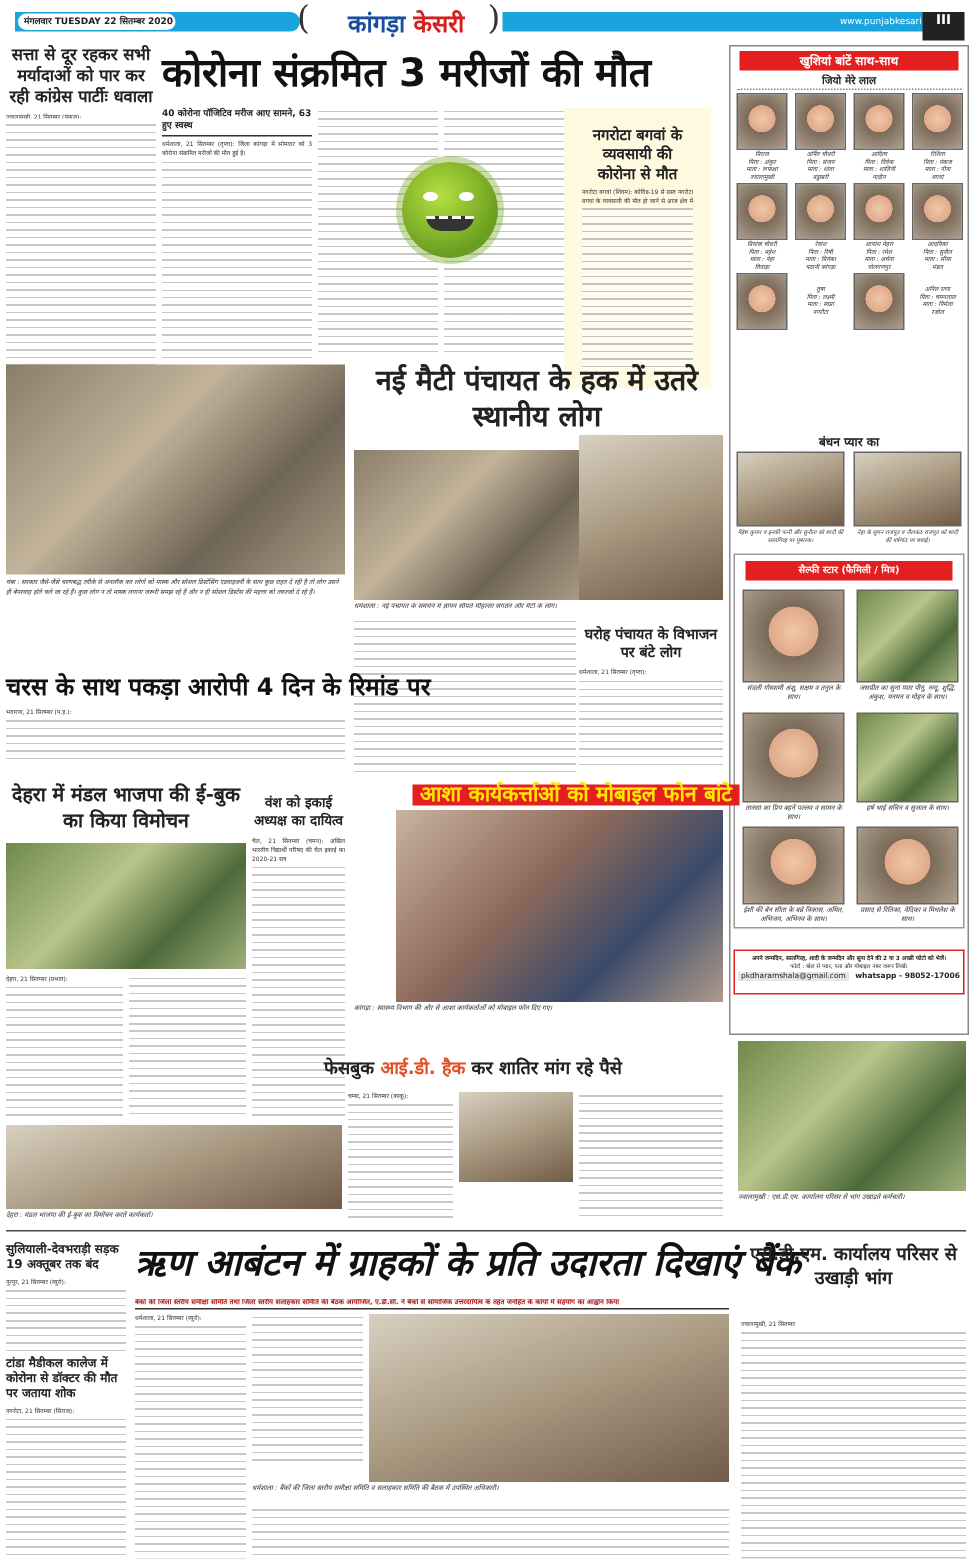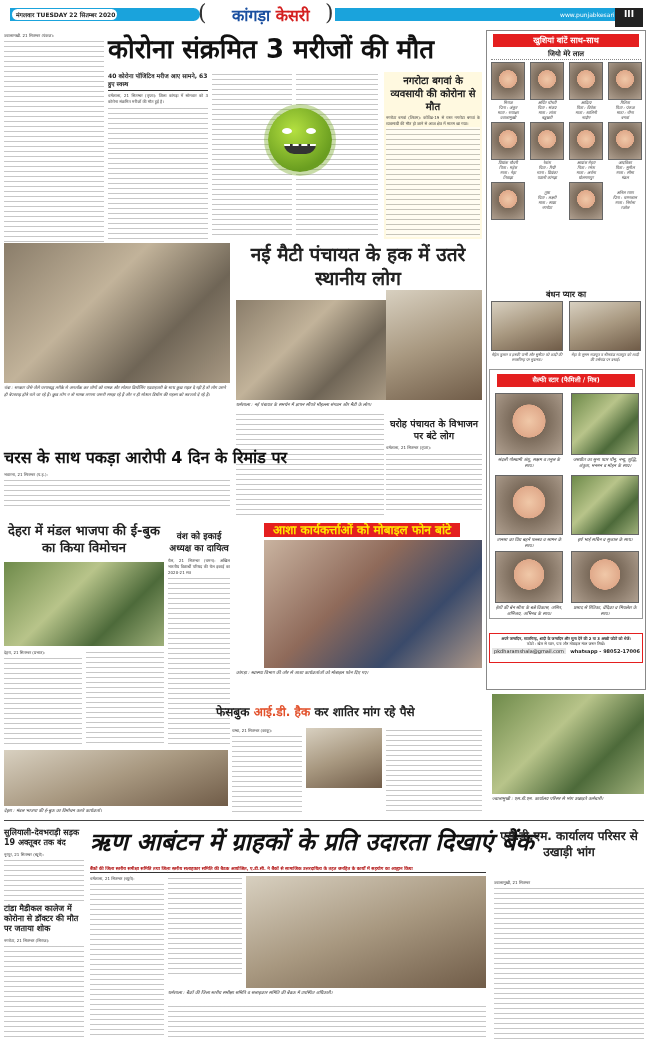--- a/index.html
+++ b/index.html
@@ -37,39 +37,40 @@
   <div class="abs mh-date">मंगलवार TUESDAY 22 सितम्बर 2020</div>
   <div class="abs mh-paren" style="left:198px">(</div>
   <div class="abs mh-logo"><span class="a">कांगड़ा</span> <span class="b">केसरी</span></div>
   <div class="abs mh-paren" style="left:325px">)</div>
   <div class="abs mh-bar-r"></div>
   <div class="abs mh-url">www.punjabkesari.in</div>
   <div class="abs mh-page">III</div>
 </div>
 
 <div class="abs" style="left:4px;top:30px;width:100px">
+  <div style="font-size:11px;line-height:14px;font-weight:bold;text-align:center">सत्ता से दूर रहकर सभी मर्यादाओं को पार कर रही कांग्रेस पार्टीः धवाला</div>
   <div class="txtblock" style="margin-top:3px;height:4px">ज्वालामुखी, 21 सितम्बर (पंकज):</div>
   <div class="lines" style="height:230px;margin-top:2px"></div>
 </div>
 
 <div class="abs hl-big" style="left:108px;top:32px;font-size:26px;line-height:34px">कोरोना संक्रमित 3 मरीजों की मौत</div>
 <div class="abs" style="left:108px;top:72px;width:100px;font-size:6px;font-weight:bold;line-height:8px">40 कोरोना पॉजिटिव मरीज आए सामने, 63 हुए स्वस्थ</div>
 <div class="abs hline" style="left:108px;top:90px;width:100px;background:#333"></div>
 <div class="abs txtblock" style="left:108px;top:93px;width:100px;height:12px">धर्मशाला, 21 सितम्बर (तृप्ता): जिला कांगड़ा में सोमवार को 3 कोरोना संक्रमित मरीजों की मौत हुई है।</div>
 <div class="abs lines" style="left:108px;top:106px;width:100px;height:134px"></div>
 <div class="abs lines" style="left:212px;top:72px;width:80px;height:166px"></div>
 <div class="abs lines" style="left:296px;top:72px;width:82px;height:166px"></div>
 
 <div class="abs" style="left:268px;top:108px;width:64px;height:64px;border-radius:50%;background:radial-gradient(circle at 40% 35%,#b4e040,#6a9e20 70%);box-shadow:0 0 0 4px rgba(120,170,40,.4)">
   <div class="abs" style="left:14px;top:20px;width:10px;height:6px;background:#fff;border-radius:50%"></div>
   <div class="abs" style="left:38px;top:20px;width:10px;height:6px;background:#fff;border-radius:50%"></div>
   <div class="abs" style="left:16px;top:36px;width:32px;height:10px;background:#333;border-radius:0 0 14px 14px;border-top:2px dashed #fff"></div>
 </div>
 
-<div class="abs" style="left:384px;top:72px;width:98px;background:#fff9e0;padding:2px">
+<div class="abs" style="left:376px;top:72px;width:98px;background:#fff9e0;padding:12px">
   <div style="font-size:10px;line-height:13px;font-weight:bold;text-align:center">नगरोटा बगवां के व्यवसायी की कोरोना से मौत</div>
   <div class="txtblock" style="margin-top:2px;height:12px">नगरोटा बगवां (शिवम): कोविड-19 से ग्रस्त नगरोटा बगवां के व्यवसायी की मौत हो जाने से आज क्षेत्र में मातम छा गया।</div>
   <div class="lines" style="height:110px"></div>
 </div>
 
 <div class="abs box" style="left:486px;top:30px;width:160px;height:660px">
   <div class="abs redbar" style="left:6px;top:3px;width:146px;height:13px;font-size:8px;line-height:13px">खुशियां बांटें साथ-साथ</div>
   <div class="abs" style="left:0;top:18px;width:158px;text-align:center;font-size:7px;font-weight:bold">जियो मेरे लाल</div>
   <div class="abs" style="left:4px;top:28px;width:150px;border-top:1px dotted #888"></div>
 
@@ -203,21 +204,21 @@
 <div class="abs txtblock" style="left:4px;top:650px;width:78px;height:6px">देहरा, 21 सितम्बर (प्रभात):</div>
 <div class="abs lines" style="left:4px;top:656px;width:78px;height:90px"></div>
 <div class="abs lines" style="left:86px;top:650px;width:78px;height:96px"></div>
 <div class="abs ph-room" style="left:4px;top:750px;width:224px;height:56px"></div>
 <div class="abs cap" style="left:4px;top:808px;width:224px">देहरा : मंडल भाजपा की ई-बुक का विमोचन करते कार्यकर्ता।</div>
 
 <div class="abs" style="left:168px;top:530px;width:62px;font-size:9px;line-height:12px;font-weight:bold;text-align:center">वंश को इकाई अध्यक्ष का दायित्व</div>
 <div class="abs txtblock" style="left:168px;top:558px;width:62px;height:18px">चैल, 21 सितम्बर (चमन): अखिल भारतीय विद्यार्थी परिषद की चैल इकाई का 2020-21 सत्र</div>
 <div class="abs lines" style="left:168px;top:576px;width:62px;height:170px"></div>
 
-<div class="abs redbar" style="left:264px;top:523px;width:196px;height:14px;font-size:12px;line-height:14px;color:#ffe600">आशा कार्यकर्त्ताओं को मोबाइल फोन बांटे</div>
+<div class="abs redbar" style="left:275px;top:523px;width:218px;height:14px;font-size:14px;line-height:14px;color:#ffe600">आशा कार्यकर्त्ताओं को मोबाइल फोन बांटे</div>
 <div class="abs photo" style="left:264px;top:540px;width:218px;height:128px;background:linear-gradient(135deg,#c9b3a0,#8f6a5a 40%,#3a4a6a 70%,#b09a8a)"></div>
 <div class="abs cap" style="left:236px;top:670px;width:246px">कांगड़ा : स्वास्थ्य विभाग की ओर से आशा कार्यकर्ताओं को मोबाइल फोन दिए गए।</div>
 
 <div class="abs" style="left:216px;top:702px;font-size:12px;line-height:20px;white-space:nowrap;font-weight:bold"><span>फेसबुक</span> <span style="color:#e2502a">आई.डी. हैक</span> <span>कर शातिर मांग रहे पैसे</span></div>
 <div class="abs txtblock" style="left:232px;top:728px;width:70px;height:6px">चम्बा, 21 सितम्बर (काकू):</div>
 <div class="abs lines" style="left:232px;top:734px;width:70px;height:80px"></div>
 <div class="abs ph-room" style="left:306px;top:728px;width:76px;height:60px"></div>
 <div class="abs lines" style="left:386px;top:728px;width:96px;height:86px"></div>
 
 <div class="abs ph-green" style="left:492px;top:694px;width:152px;height:100px"></div>

